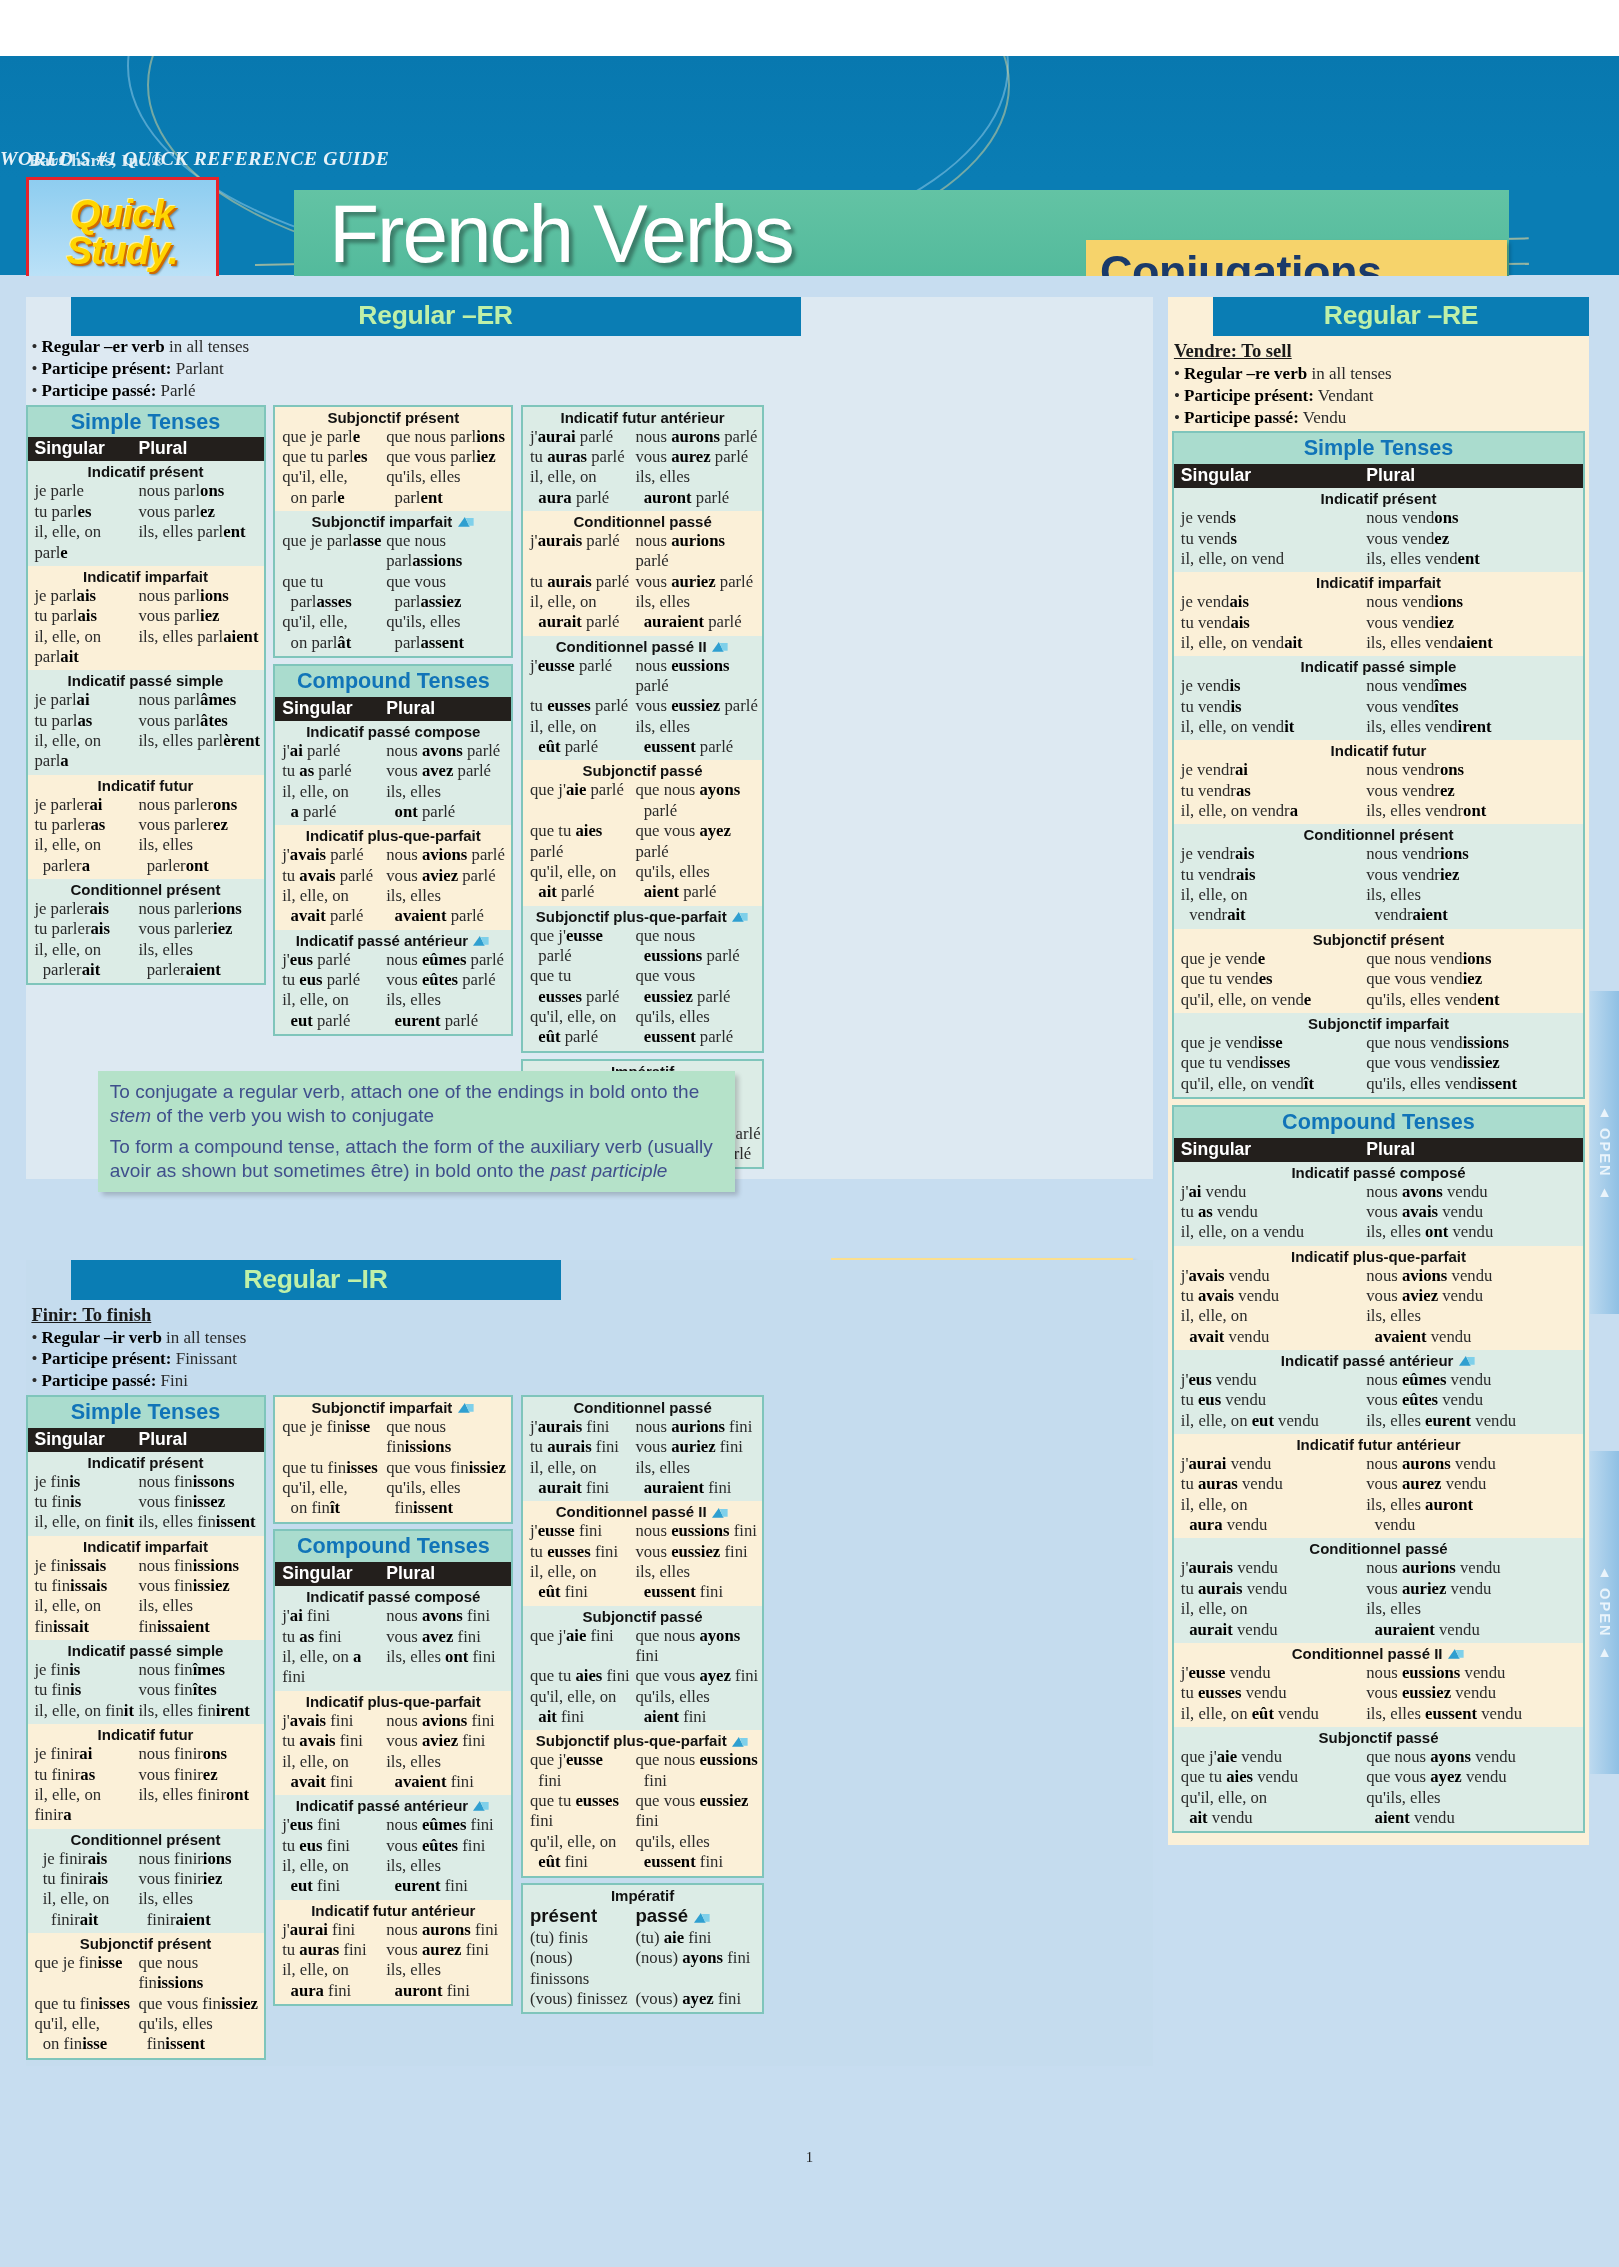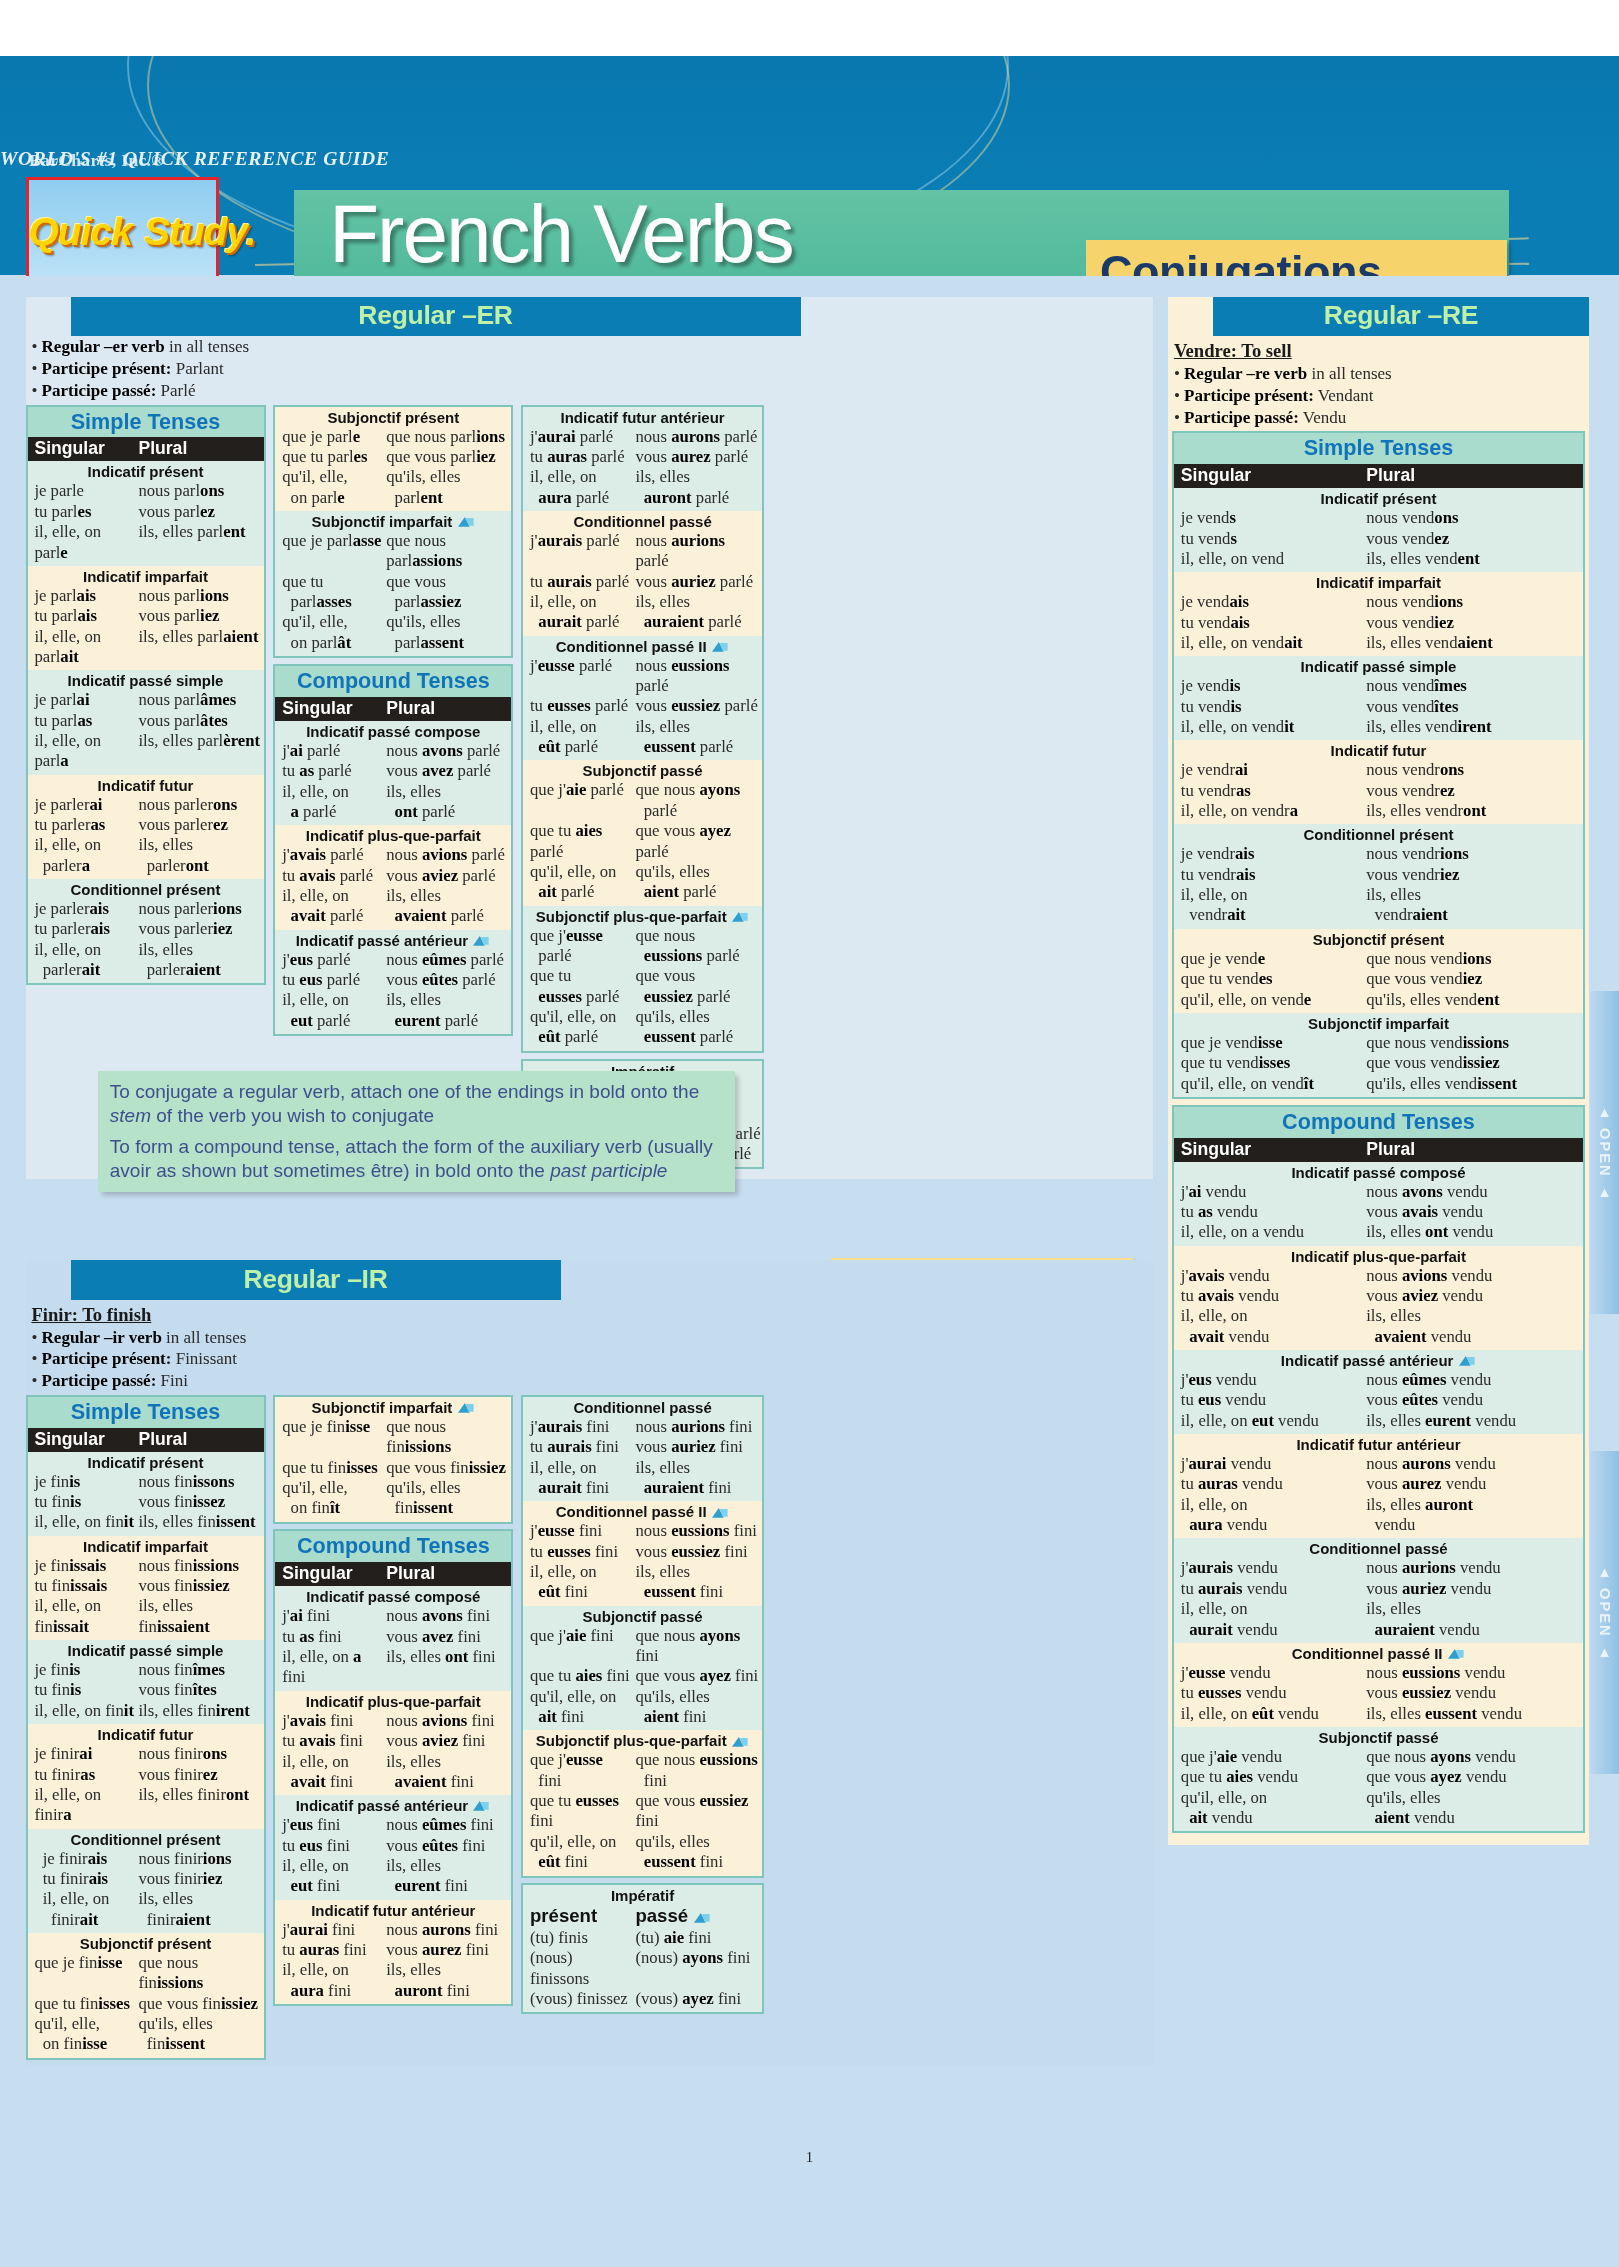--- a/index.html
+++ b/index.html
@@ -19,24 +19,23 @@
   .hdr-swoosh { position:absolute; border-radius:50%; border:2px solid rgba(255,255,255,.35); }
   .hdr-swoosh.s1 { left:127px; top:-196px; width:882px; height:412px; border-color:rgba(140,200,230,.55); border-width:2.9px; }
   .hdr-swoosh.s2 { left:147px; top:-167px; width:863px; height:392px; border-color:rgba(225,215,150,.5); border-width:2px; }
   .hdr-line { position:absolute; height:2px; background:rgba(225,210,150,.65); transform-origin:left center; }
   #brandbox {
     position:absolute; left:25.5px; top:121px; width:193px; height:155px;
     border:3.9px solid #e8222a; background:#8ecdf0; z-index:6;
   }
   #brandbox .qs {
     height:105px; background:linear-gradient(180deg,#8ecdf0,#bfe3f8);
-    display:flex; flex-direction:row; align-items:center; 
+    display:flex; flex-direction:column; align-items:center; justify-content:center;
     font-family:"Liberation Sans", sans-serif; font-style:italic; font-weight:bold;
     line-height:.93;
-    gap:12px;
   }
   #brandbox .qs span {
     font-size:39px;
     color:#ffd400;
     text-shadow:2px 2px 0 #d06a00, -1px -1px 0 #fff3a0, 2.9px 2.9px 2px rgba(0,0,0,.35);
     letter-spacing:-1px;
   }
   #barcharts {
     position:absolute; left:29px; top:94px; z-index:6;
     font-family:"Liberation Serif", serif; font-weight:bold; font-size:17.6px;

